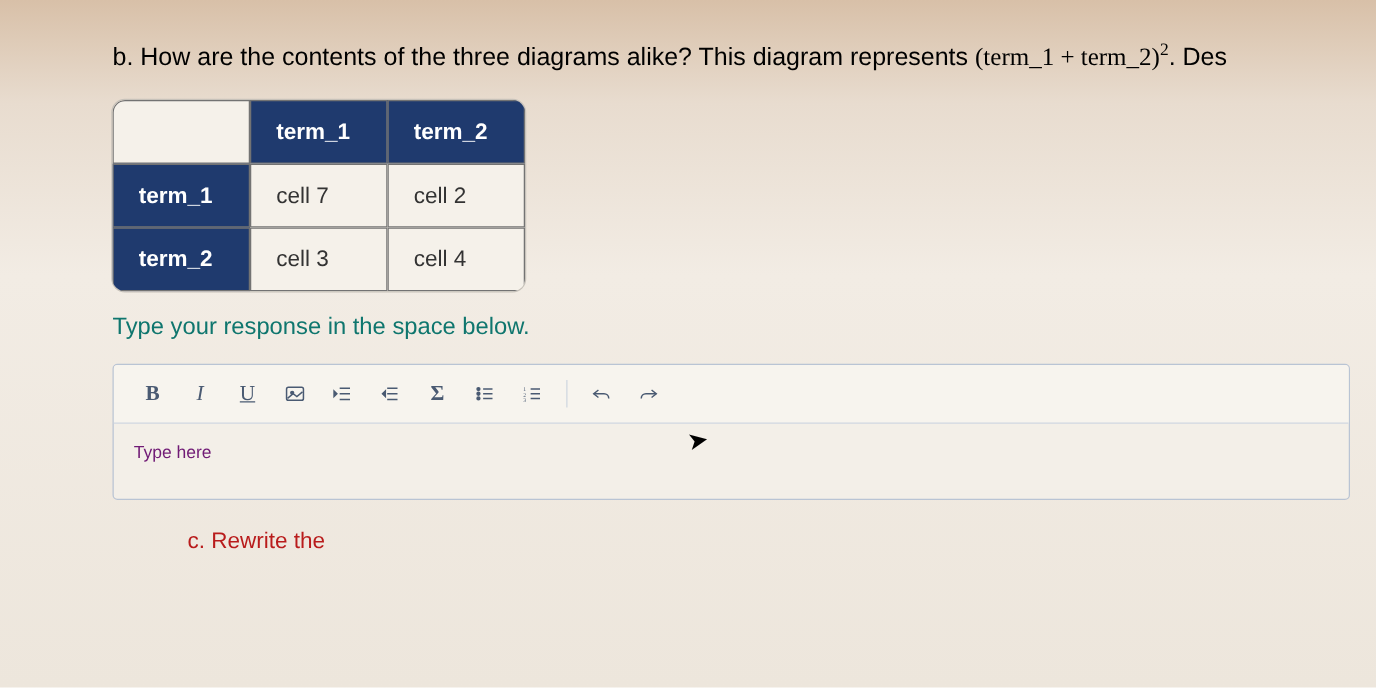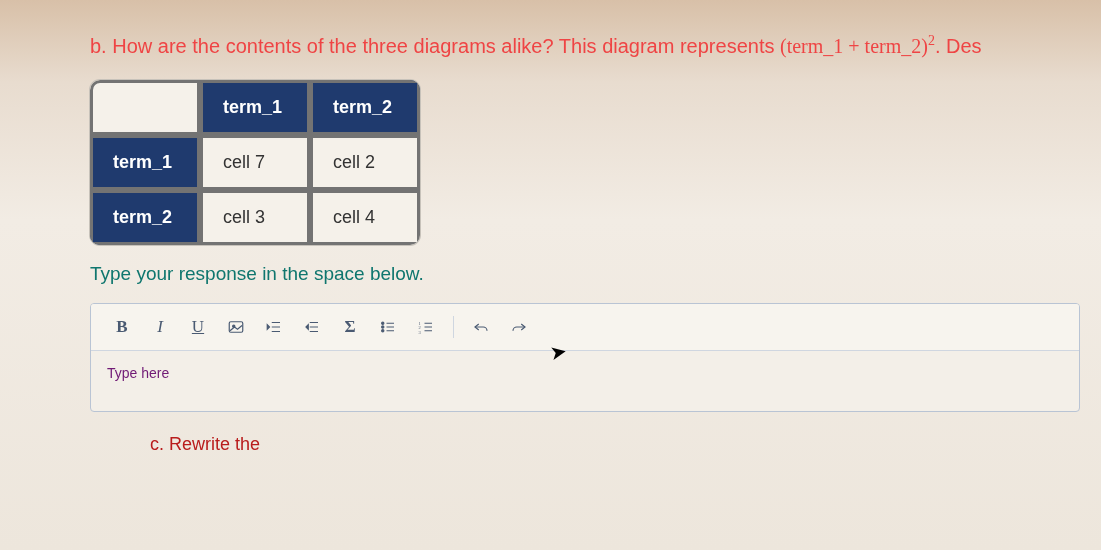--- a/index.html
+++ b/index.html
@@ -7,40 +7,40 @@
     font-family: "Segoe UI", Arial, sans-serif;
     background: linear-gradient(180deg, #d8c0a8 0%, #e8dccf 15%, #f2ece4 40%, #ede6dc 100%);
     width: 1101px;
     height: 550px;
     overflow: hidden;
     position: relative;
     padding: 30px 0 0 90px;
   }
   .question-text {
     font-size: 20px;
-    color: #ef4444;
+    color: #000000;
     line-height: 1.6;
     margin-bottom: 18px;
     max-width: 1000px;
   }
   .expr { font-family: "Cambria Math", Georgia, serif; }
   .sup { font-size: 0.7em; vertical-align: super; }
   table.diagram {
     border-collapse: separate;
     border-spacing: 0;
     border-radius: 10px;
     overflow: hidden;
     box-shadow: 0 0 0 1px #c7c2ba;
     margin-bottom: 18px;
   }
   table.diagram th, table.diagram td {
     padding: 14px 20px;
     font-size: 18px;
     text-align: left;
-    border: 3px solid #737373;
+    border: 1px solid #737373;
     min-width: 110px;
     background: #f5f1ea;
     color: #333;
   }
   table.diagram th.header {
     background: #1f3a6e;
     color: #fff;
     font-weight: 600;
   }
   table.diagram th.corner { background: #f5f1ea; border-top-left-radius:10px; }

